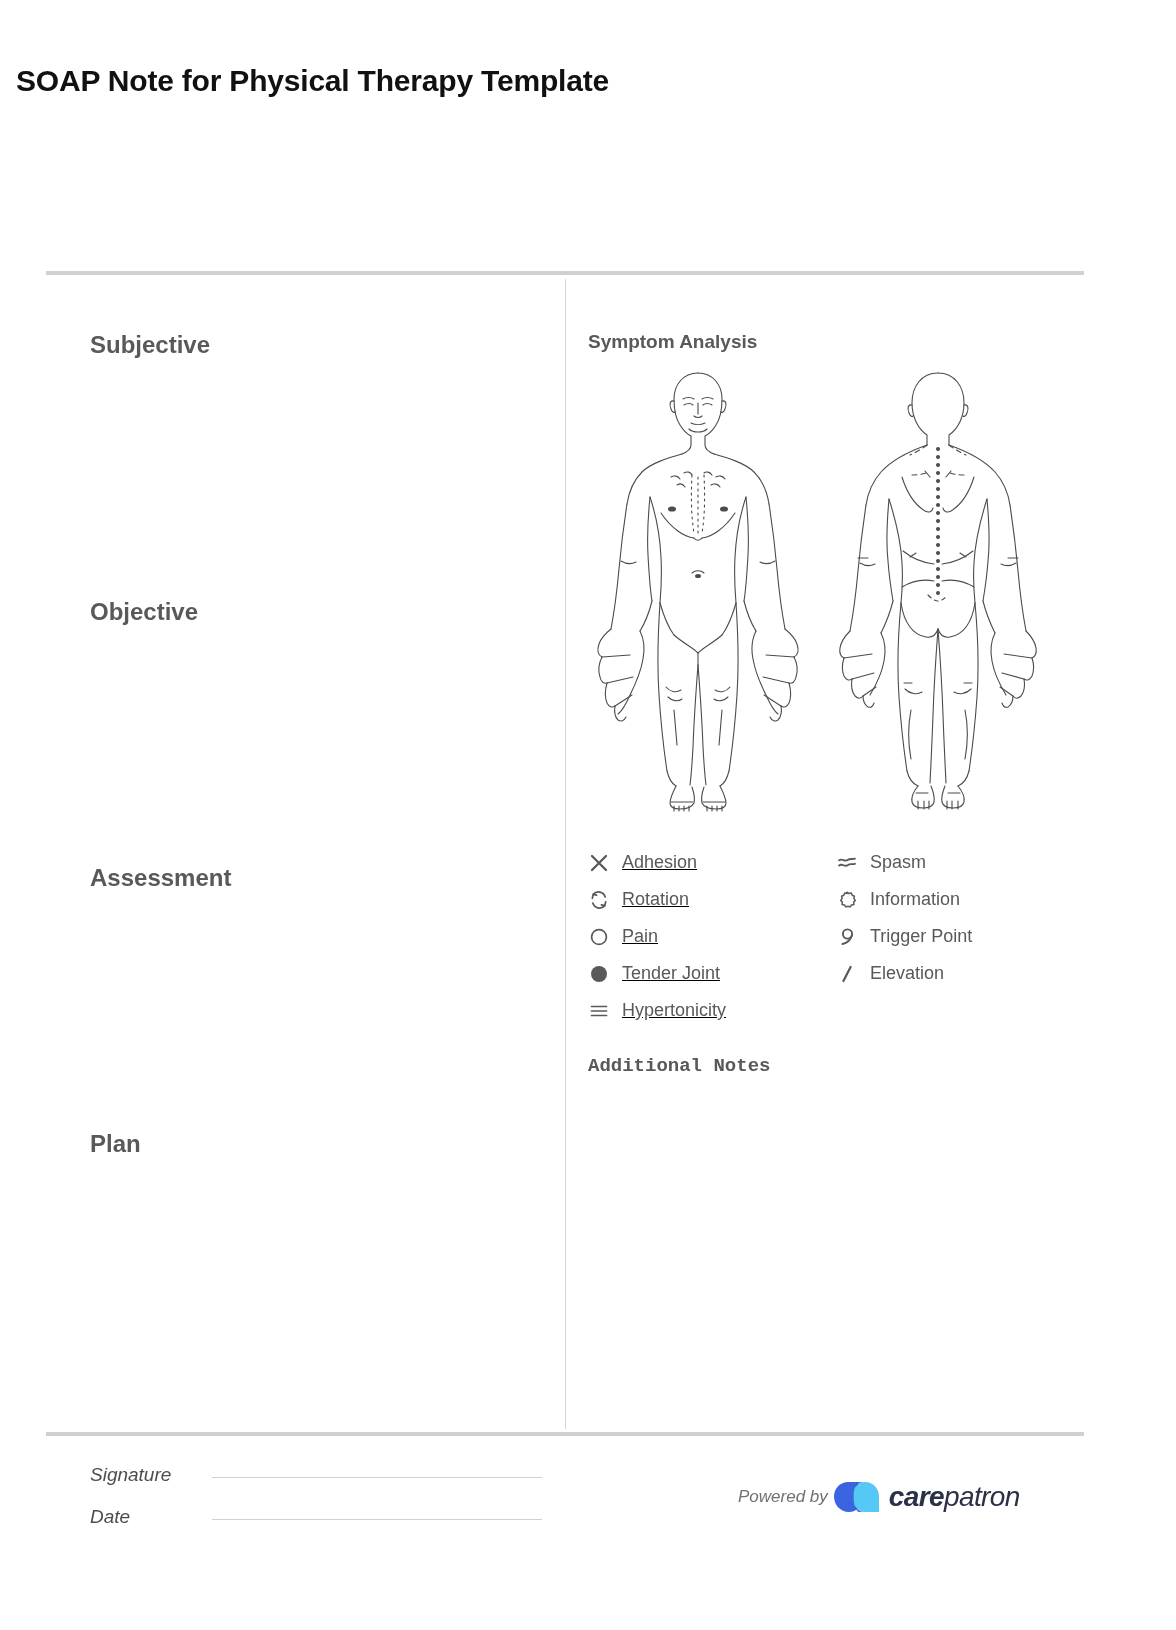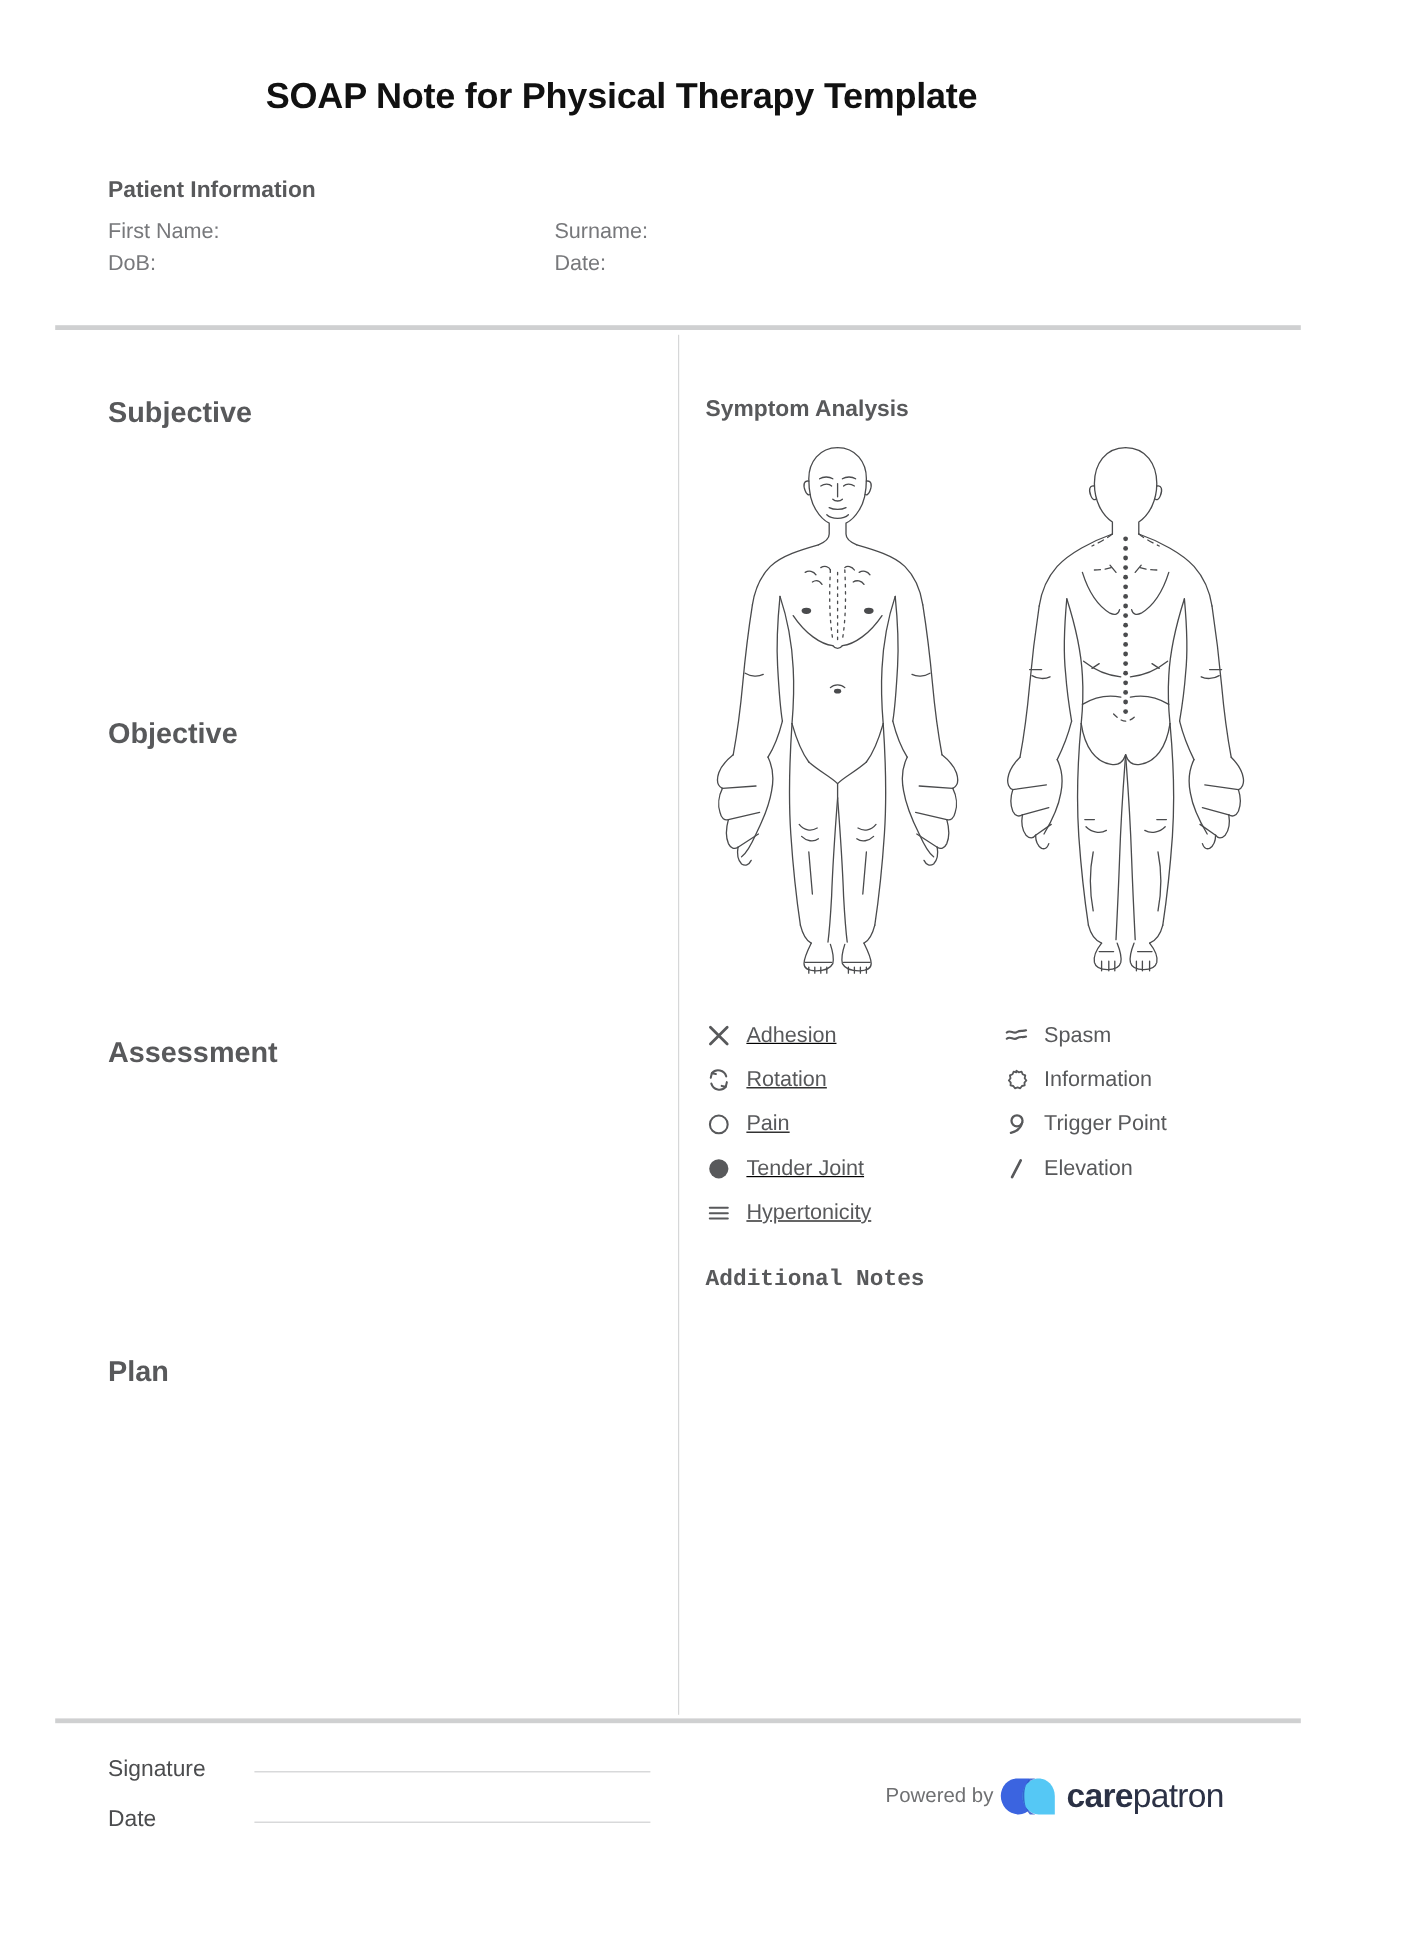--- a/index.html
+++ b/index.html
@@ -17,23 +17,22 @@
     height: 1630px;
     background: #ffffff;
     overflow: hidden;
     box-sizing: border-box;
   }
 
   
   .doc-title {
     position: absolute;
     top: 64px;
-    left: 0;
+    left: 16px;
     width: 1036px;
-    text-align: center;
     font-size: 30px;
     font-weight: bold;
     color: #111111;
     letter-spacing: -0.2px;
   }
 
   
   .patient-block {
     position: absolute;
     top: 148px;
@@ -158,21 +157,21 @@
     justify-content: flex-start;
     color: #58595b;
   }
   .legend-label {
     font-size: 18px;
     color: #58595b;
     white-space: nowrap;
   }
 
   
-  .footer { position: absolute; left: 0; top: 1436px; width: 1176px; height: 164px; }
+  .footer { position: absolute; left: 0; top: 1436px; width: 1176px; height: 164px; font-style: italic; }
 
   .sig-block { position: absolute; left: 90px; top: 28px; }
   .sig-row { display: flex; align-items: baseline; height: 42px; }
   .sig-label {
     font-size: 19px;
     color: #4c4d4f;
     width: 122px;
   }
   .sig-line {
     width: 330px;
@@ -205,31 +204,20 @@
   .logo-word b { font-weight: bold; }
   .logo-word span { font-weight: normal; }
 </style>
 </head>
 <body>
 
 <div class="page">
 
   <div class="doc-title">SOAP Note for Physical Therapy Template</div>
 
-  <div class="patient-block">
-    <div class="patient-heading">Patient Information</div>
-    <div class="patient-row">
-      <div class="patient-label col1">First Name:</div>
-      <div class="patient-label col2">Surname:</div>
-    </div>
-    <div class="patient-row">
-      <div class="patient-label col1">DoB:</div>
-      <div class="patient-label col2">Date:</div>
-    </div>
-  </div>
 
   <div class="hrule-top"></div>
   <div class="vrule"></div>
   <div class="hrule-bottom"></div>
 
   <div class="left-col">
     <div class="soap-heading soap-s">Subjective</div>
     <div class="soap-heading soap-o">Objective</div>
     <div class="soap-heading soap-a">Assessment</div>
     <div class="soap-heading soap-p">Plan</div>

